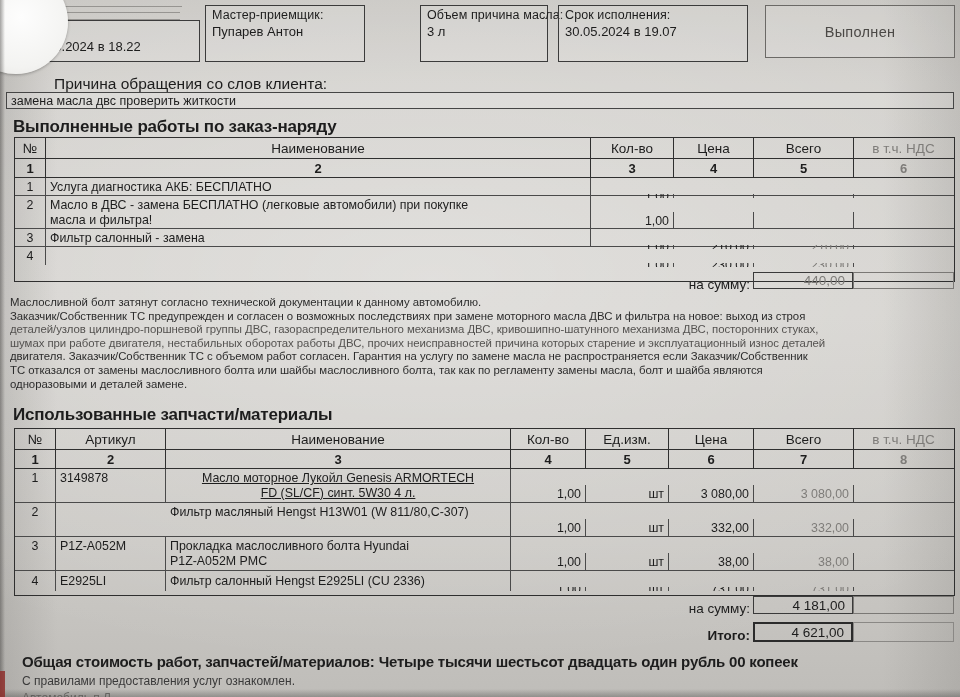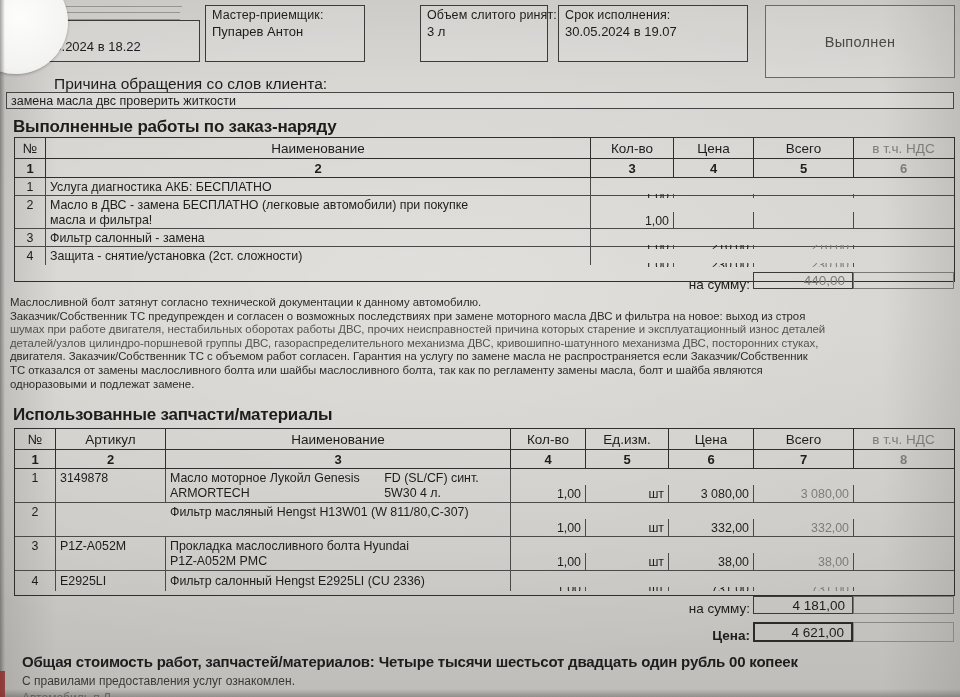--- a/index.html
+++ b/index.html
@@ -267,30 +267,30 @@
     <span class="lbl">ринят:</span>
     <span class="val">30.05.2024 в 18.22</span>
   </div>
 
   <div class="box" style="left:205px; top:5px; width:160px; height:57px;">
     <span class="lbl">Мастер-приемщик:</span>
     <span class="val">Пупарев Антон</span>
   </div>
 
   <div class="box" style="left:420px; top:5px; width:128px; height:57px;">
-    <span class="lbl">Объем слитого ринят:</span>
+    <span class="lbl">Объем причина масла:</span>
     <span class="val">3 л</span>
   </div>
 
   <div class="box" style="left:558px; top:5px; width:190px; height:57px;">
     <span class="lbl">Срок исполнения:</span>
     <span class="val">30.05.2024 в 19.07</span>
   </div>
 
-  <div class="box center-val" style="left:765px; top:5px; width:190px; height:73px; border-color:#6b6966;">
+  <div class="box center-val" style="left:765px; top:5px; width:190px; height:53px; border-color:#6b6966;">
     <span class="val faded" style="color:#4b4946;">Выполнен</span>
   </div>
 
   <div class="field-label" style="left:14px; top:75px;margin-left:40px;">Причина обращения со слов клиента:</div>
   <div class="inline-input" style="left:6px; top:92px; width:948px; height:17px;">
     <span>замена масла двс проверить житкости</span>
   </div>
 
   <div class="section-title" style="left:13px; top:117px;">Выполненные работы по заказ-наряду</div>
 
@@ -339,42 +339,41 @@
       <div class="cell ctr mid" style="left:0; width:31px;">3</div>
       <div class="cell mid" style="left:31px; width:545px;">Фильтр салонный - замена</div>
       <div class="cell rgt mid" style="left:576px; width:83px;">1,00</div>
       <div class="cell rgt mid" style="left:659px; width:80px;">210,00</div>
       <div class="cell rgt mid faded" style="left:739px; width:100px;">210,00</div>
       <div class="cell nb mid" style="left:839px; width:99px;"></div>
     </div>
 
     <div class="row last" style="height:18px;">
       <div class="cell ctr mid" style="left:0; width:31px;">4</div>
-      <div class="cell mid" style="left:31px; width:545px;">Защита - снятие/установка (2ст. сложности)</div>
       <div class="cell rgt mid" style="left:576px; width:83px;">1,00</div>
       <div class="cell rgt mid" style="left:659px; width:80px;">230,00</div>
       <div class="cell rgt mid faded" style="left:739px; width:100px;">230,00</div>
       <div class="cell nb mid" style="left:839px; width:99px;"></div>
     </div>
   </div>
 
   <div class="sum-row" style="left:600px; top:277px; width:150px;">на сумму:</div>
   <div class="sum-box" style="left:753px; top:272px; width:100px; height:17px;">
     <span class="faded">440,00</span>
   </div>
   <div class="sum-box" style="left:853px; top:272px; width:101px; height:17px; border-color:#7a7875;"></div>
 
   <div class="fineprint" style="left:10px; top:296px; width:945px;">
     <span class="l">Маслосливной болт затянут согласно технической документации к данному автомобилю.</span>
     <span class="l">Заказчик/Собственник ТС предупрежден и согласен о возможных последствиях при замене моторного масла ДВС и фильтра на новое: выход из строя</span>
+    <span class="l fade1">деталей/узлов цилиндро-поршневой группы ДВС, газораспределительного механизма ДВС, кривошипно-шатунного механизма ДВС, посторонних стуках,</span>
     <span class="l fade1">шумах при работе двигателя, нестабильных оборотах работы ДВС, прочих неисправностей причина которых старение и эксплуатационный износ деталей</span>
-    <span class="l fade1">деталей/узлов цилиндро-поршневой группы ДВС, газораспределительного механизма ДВС, кривошипно-шатунного механизма ДВС, посторонних стуках,</span>
     <span class="l">двигателя. Заказчик/Собственник ТС с объемом работ согласен. Гарантия на услугу по замене масла не распространяется если Заказчик/Собственник</span>
     <span class="l">ТС отказался от замены маслосливного болта или шайбы маслосливного болта, так как по регламенту замены масла, болт и шайба являются</span>
-    <span class="l">одноразовыми и подлежат замене.</span>
+    <span class="l">одноразовыми и деталей замене.</span>
   </div>
 
   <div class="section-title" style="left:13px; top:405px;">Использованные запчасти/материалы</div>
 
   <div class="tbl" style="left:14px; top:428px; width:941px; height:168px;">
 
     <div class="row head" style="height:21px;">
       <div class="cell" style="left:0; width:41px;">№</div>
       <div class="cell" style="left:41px; width:110px;">Артикул</div>
       <div class="cell" style="left:151px; width:345px;">Наименование</div>
@@ -392,21 +391,21 @@
       <div class="cell" style="left:496px; width:75px;">4</div>
       <div class="cell" style="left:571px; width:83px;">5</div>
       <div class="cell" style="left:654px; width:85px;">6</div>
       <div class="cell" style="left:739px; width:100px;">7</div>
       <div class="cell nb faded" style="left:839px; width:99px;">8</div>
     </div>
 
     <div class="row" style="height:34px;">
       <div class="cell ctr" style="left:0; width:41px;">1</div>
       <div class="cell" style="left:41px; width:110px;">3149878</div>
-      <div class="cell" style="left:151px; width:345px; flex-direction:row; align-items:center;">
+      <div class="cell" style="left:151px; width:345px; flex-direction:column; align-items:center;text-decoration:underline;">
         <span class="wrap">Масло моторное Лукойл Genesis ARMORTECH</span>
         <span class="wrap">FD (SL/CF) синт. 5W30 4 л.</span>
       </div>
       <div class="cell rgt" style="left:496px; width:75px;">1,00</div>
       <div class="cell rgt" style="left:571px; width:83px;">шт</div>
       <div class="cell rgt" style="left:654px; width:85px;">3 080,00</div>
       <div class="cell rgt faded" style="left:739px; width:100px;">3 080,00</div>
       <div class="cell nb" style="left:839px; width:99px;"></div>
     </div>
 
@@ -448,21 +447,21 @@
       <div class="cell nb mid" style="left:839px; width:99px;"></div>
     </div>
   </div>
 
   <div class="sum-row" style="left:600px; top:601px; width:150px;">на сумму:</div>
   <div class="sum-box" style="left:753px; top:596px; width:100px; height:18px;">
     <span>4 181,00</span>
   </div>
   <div class="sum-box" style="left:853px; top:596px; width:101px; height:18px; border-color:#7a7875;"></div>
 
-  <div class="sum-row" style="left:600px; top:628px; width:150px; font-weight:700;">Цена:</div>
+  <div class="sum-row" style="left:600px; top:628px; width:150px; font-weight:700;">Итого:</div>
   <div class="sum-box outer" style="left:753px; top:622px; width:100px; height:20px;">
     <span>4 621,00</span>
   </div>
   <div class="sum-box" style="left:853px; top:622px; width:101px; height:20px; border-color:#8a8885;"></div>
 
   <div class="footer-total" style="left:22px; top:653px;">Общая стоимость работ, запчастей/материалов: Четыре тысячи шестьсот двадцать один рубль 00 копеек</div>
   <div class="footer-note" style="left:22px; top:674px;">С правилами предоставления услуг ознакомлен.</div>
   <div class="footer-cut" style="left:22px; top:691px; width:700px;">Автомобиль    п          Л</div>
 
   <div class="sticker">

